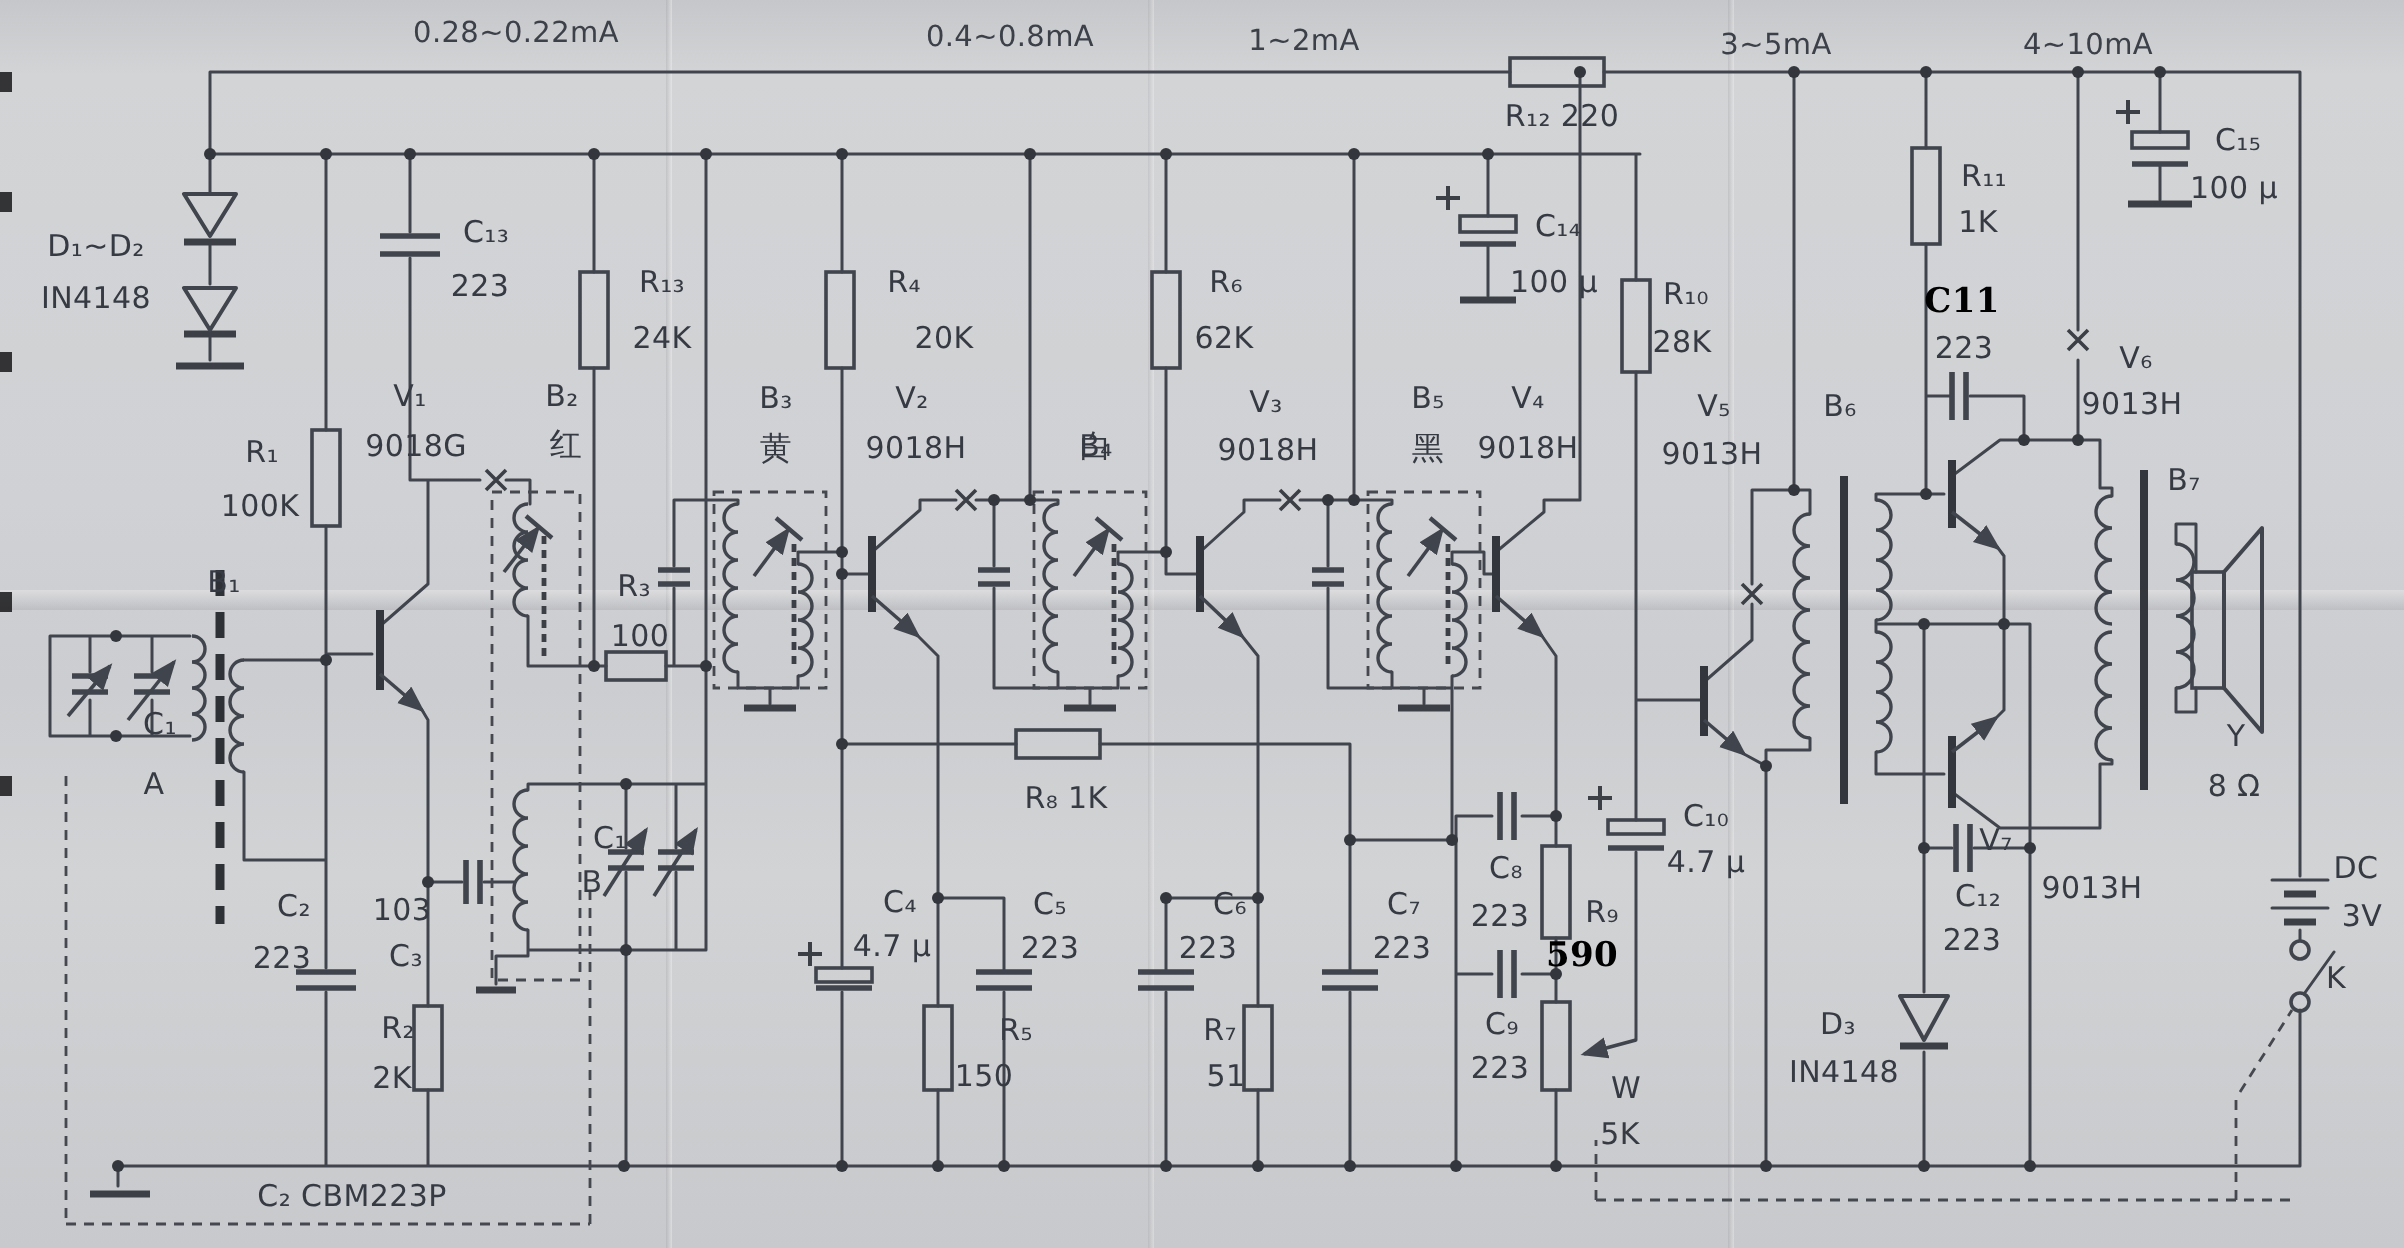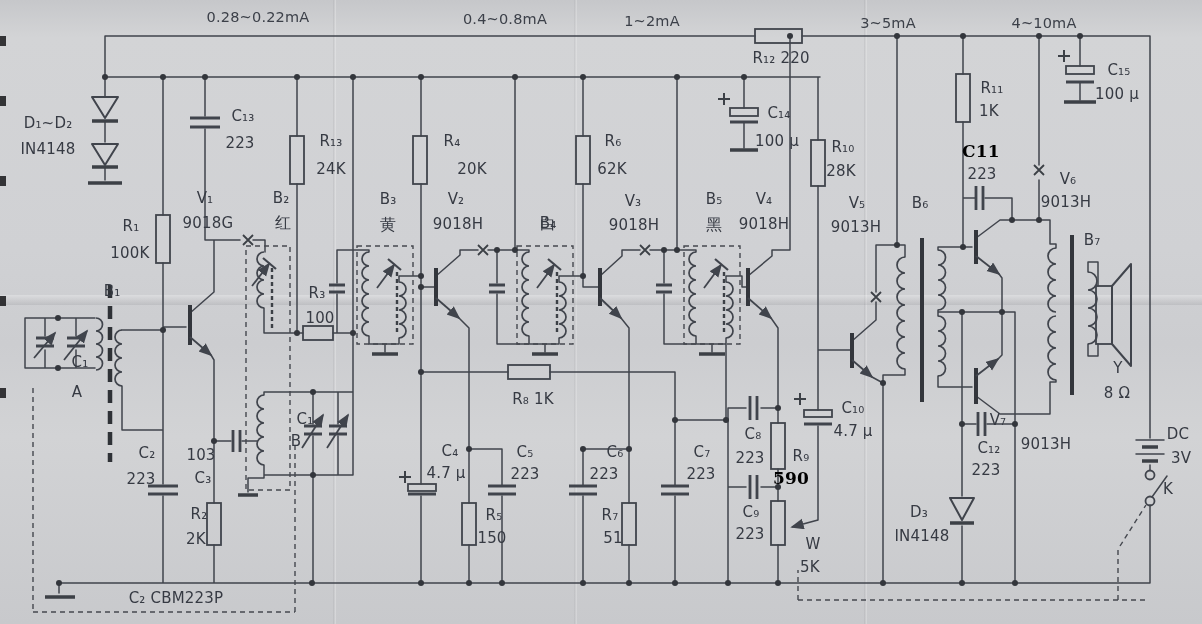--- a/index.html
+++ b/index.html
@@ -335,21 +335,21 @@
       <span class="lbl cn" style="left: 548px; top: 224px;">白</span>
       <span class="lbl" style="left: 613px; top: 141px;">R₆</span>
       <span class="lbl" style="left: 612px; top: 169px;">62K</span>
       <span class="lbl" style="left: 633px; top: 201px;">V₃</span>
       <span class="lbl" style="left: 634px; top: 225px;">9018H</span>
       <span class="lbl" style="left: 533px; top: 399px;">R₈ 1K</span>
       <span class="lbl" style="left: 450px; top: 451px;">C₄</span>
       <span class="lbl" style="left: 446px; top: 473px;">4.7 µ</span>
       <span class="lbl" style="left: 525px; top: 452px;">C₅</span>
       <span class="lbl" style="left: 525px; top: 474px;">223</span>
-      <span class="lbl" style="left: 494px; top: 515px;">R₅</span>
+      <span class="lbl" style="left: 508px; top: 515px;">R₅</span>
       <span class="lbl" style="left: 492px; top: 538px;">150</span>
       <span class="lbl" style="left: 604px; top: 452px; margin-left: 11px;">C₆</span>
       <span class="lbl" style="left: 604px; top: 474px;">223</span>
       <span class="lbl" style="left: 610px; top: 515px;">R₇</span>
       <span class="lbl" style="left: 613px; top: 538px;">51</span>
       <span class="lbl" style="left: 702px; top: 452px;">C₇</span>
       <span class="lbl" style="left: 701px; top: 474px;">223</span>
       <span class="lbl" style="left: 714px; top: 199px;">B₅</span>
       <span class="lbl cn" style="left: 714px; top: 225px;">黑</span>
       <span class="lbl" style="left: 764px; top: 199px;">V₄</span>

